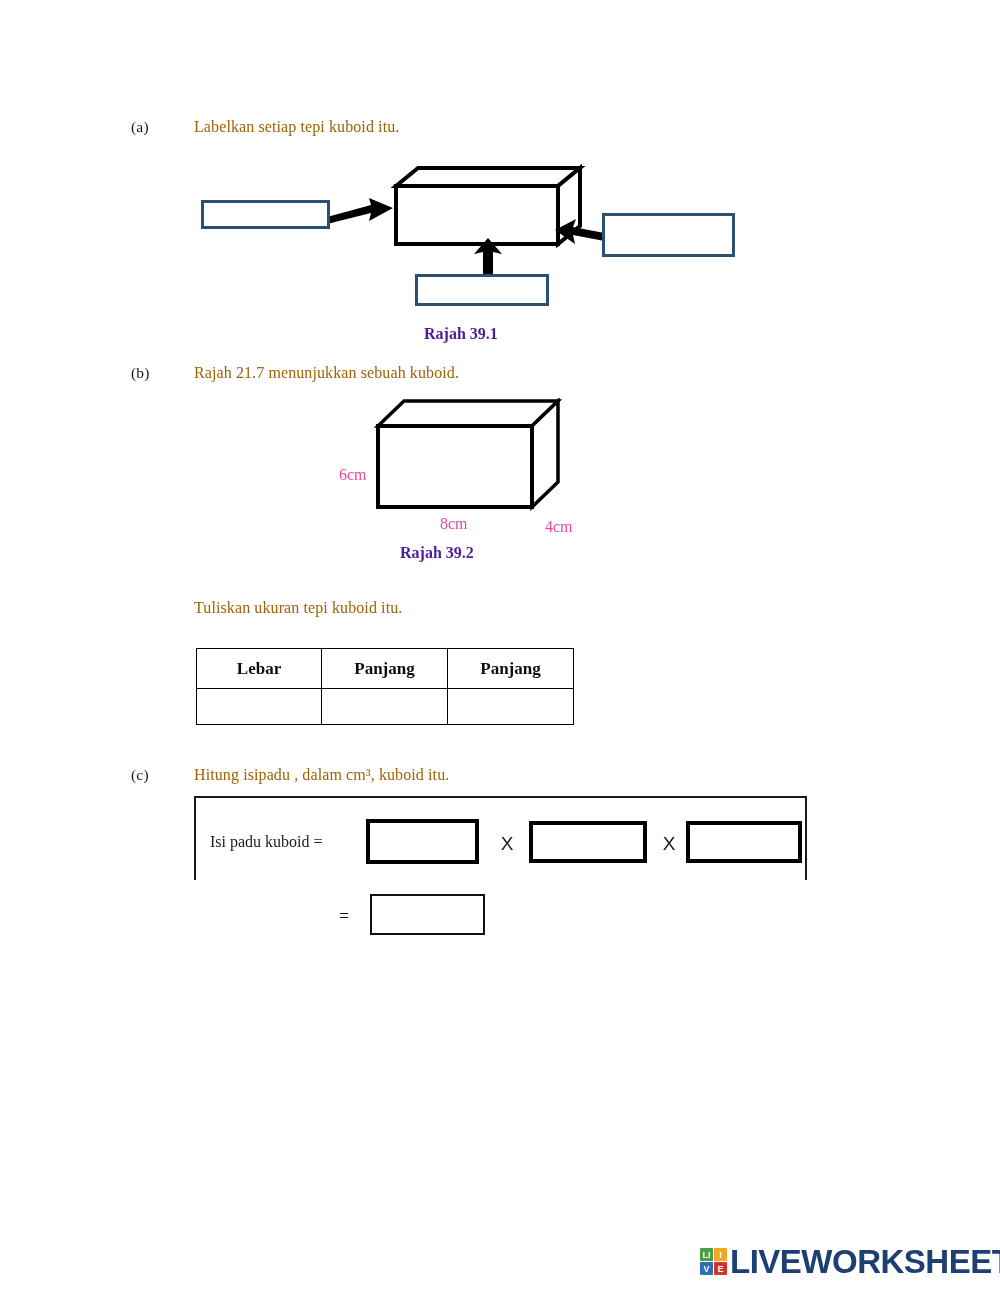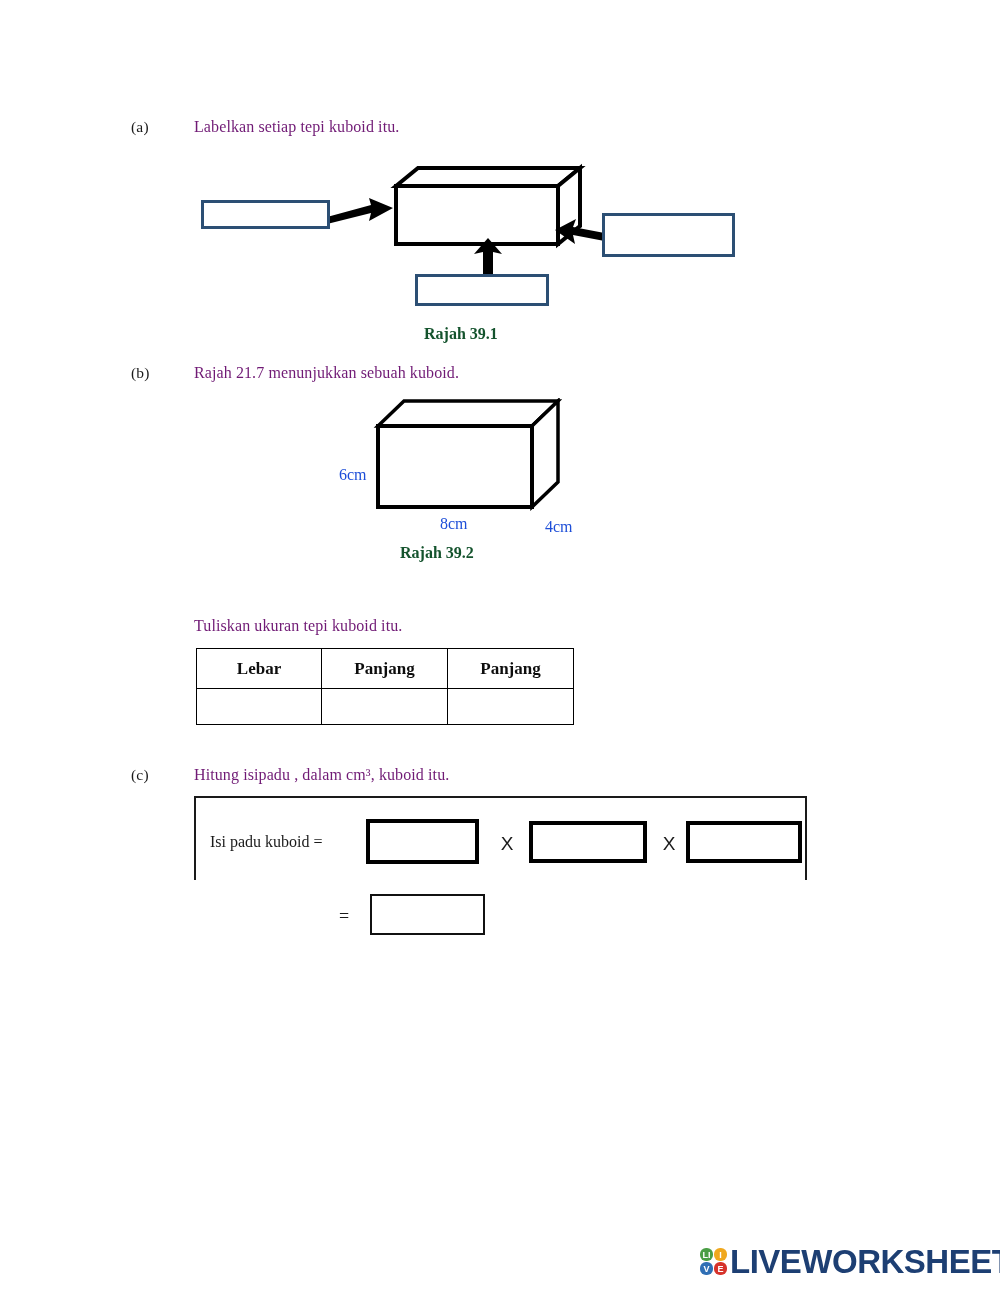--- a/index.html
+++ b/index.html
@@ -21,29 +21,29 @@
   
   .part-label {
     font-size: 15.5px;
     font-family: "Liberation Serif", serif;
     color: #1b1b1b;
     letter-spacing: 0.2px;
   }
   .part-text {
     font-size: 16px;
     font-family: "Liberation Serif", serif;
-    color: #701a75;
+    color: #a16207;
     white-space: nowrap;
     letter-spacing: 0.1px;
   }
   .caption {
     font-size: 16px;
     font-weight: bold;
     font-family: "Liberation Serif", serif;
-    color: #14532d;
+    color: #4c1d95;
     white-space: nowrap;
   }
 
   
   .blue-box {
     background: #ffffff;
     border: 3px solid #2c4f74;
     box-sizing: border-box;
   }
 
@@ -109,21 +109,21 @@
     border-left: 2px solid #1a1a1a;
     border-right: 2px solid #1a1a1a;
     border-bottom: none;
     box-sizing: border-box;
   }
 
   
   .dim-label {
     font-size: 16px;
     font-family: "Liberation Serif", serif;
-    color: #1d4ed8;
+    color: #ec4899;
     white-space: nowrap;
   }
 
   
   .logo-wrap {
     display: flex;
     align-items: center;
   }
   .logo-tiles {
     display: grid;
@@ -133,21 +133,21 @@
     margin-right: 3px;
   }
   .logo-tiles span {
     display: flex;
     align-items: center;
     justify-content: center;
     font-family: "Liberation Sans", sans-serif;
     font-size: 9px;
     font-weight: bold;
     color: #ffffff;
-    border-radius: 6px;
+    border-radius: 1px;
   }
   .logo-text {
     font-family: "Liberation Sans", sans-serif;
     font-size: 33px;
     font-weight: bold;
     letter-spacing: -0.5px;
     color: #1d3f73;
     line-height: 1;
   }
 </style>
@@ -203,21 +203,21 @@
     <rect x="6" y="28" width="154" height="81" fill="#ffffff" stroke="#000000" stroke-width="4"></rect>
   </svg>
 </div>
 
 <div class="abs dim-label" style="left:339px; top:466px;">6cm</div>
 <div class="abs dim-label" style="left:545px; top:486px;margin-top:32px;">4cm</div>
 <div class="abs dim-label" style="left:440px; top:515px;">8cm</div>
 
 <div class="abs caption" style="left:400px; top:544px;">Rajah 39.2</div>
 
-<div class="abs part-text" style="left:194px; top:617px;text-align:right;">Tuliskan ukuran tepi kuboid itu.</div>
+<div class="abs part-text" style="left:194px; top:599px;text-align:right;">Tuliskan ukuran tepi kuboid itu.</div>
 
 <table class="abs dim-table" style="left:196px; top:648px; width:377px;">
   <thead>
     <tr>
       <th style="width:125px;">Lebar</th>
       <th style="width:126px;">Panjang</th>
       <th style="width:126px;">Panjang</th>
     </tr>
   </thead>
   <tbody>

